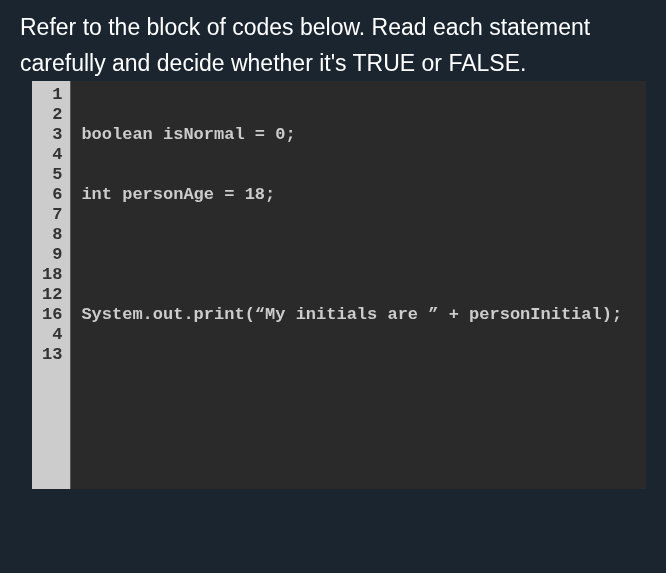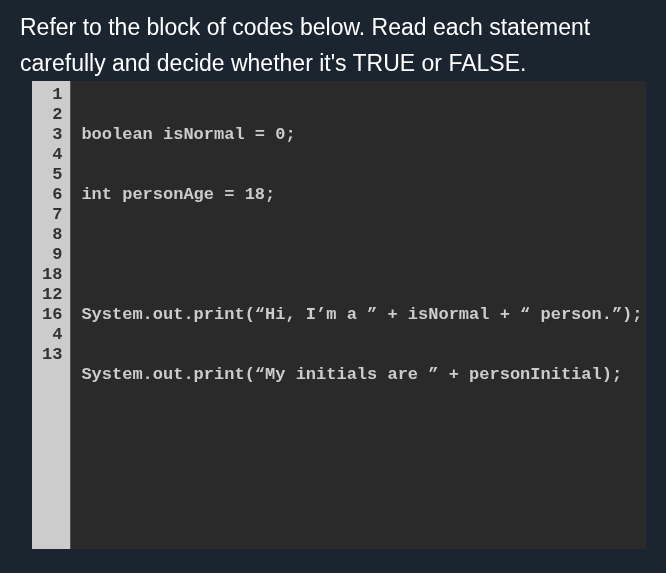--- a/index.html
+++ b/index.html
@@ -68,21 +68,20 @@
     <span class="ln">18</span>
     <span class="ln">12</span>
     <span class="ln">16</span>
     <span class="ln">4</span>
     <span class="ln">13</span>
   </div>
   <div class="code-content">
     <span class="row">boolean isNormal = 0;</span>
     <span class="row">int personAge = 18;</span>
     <span class="row"></span>
-    <span class="row">System.out.print(“Hi, I’m a ” + isNormal + “ person.”);</span>
     <span class="row">System.out.print(“My initials are ” + personInitial);</span>
     
     
     
     
     
     
   </div>
 </div>
 

